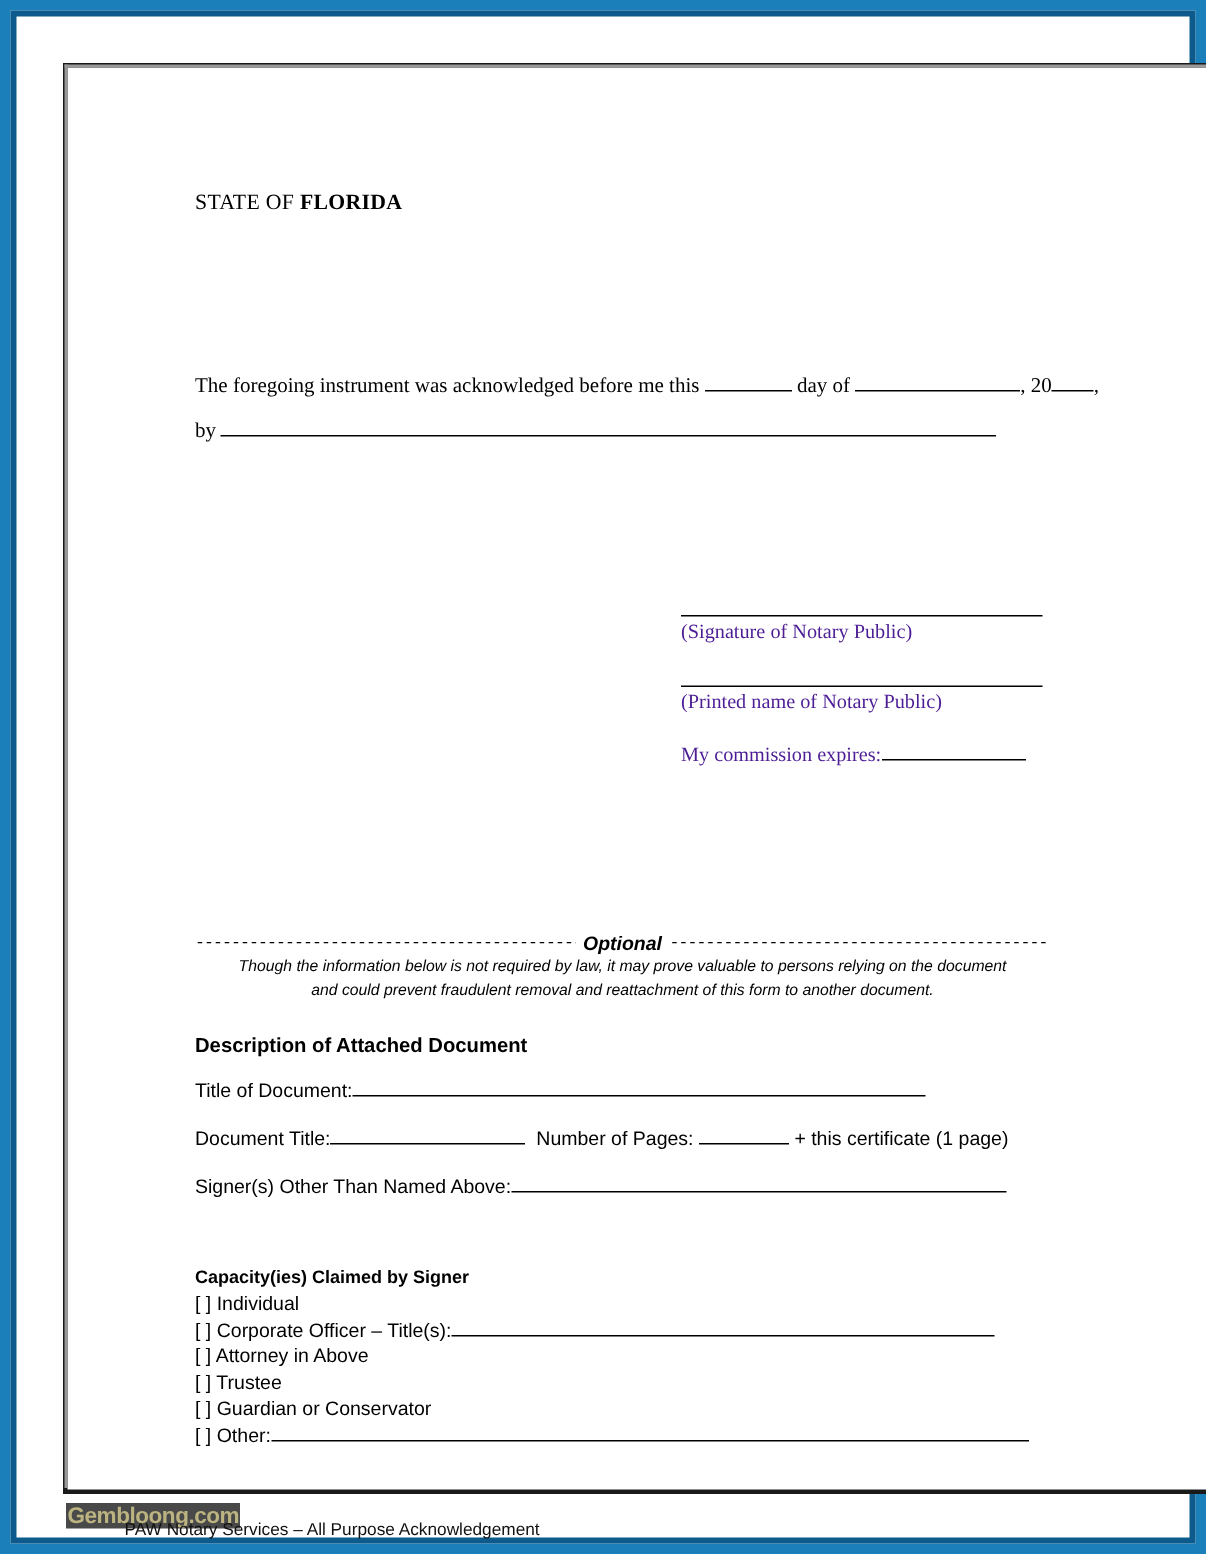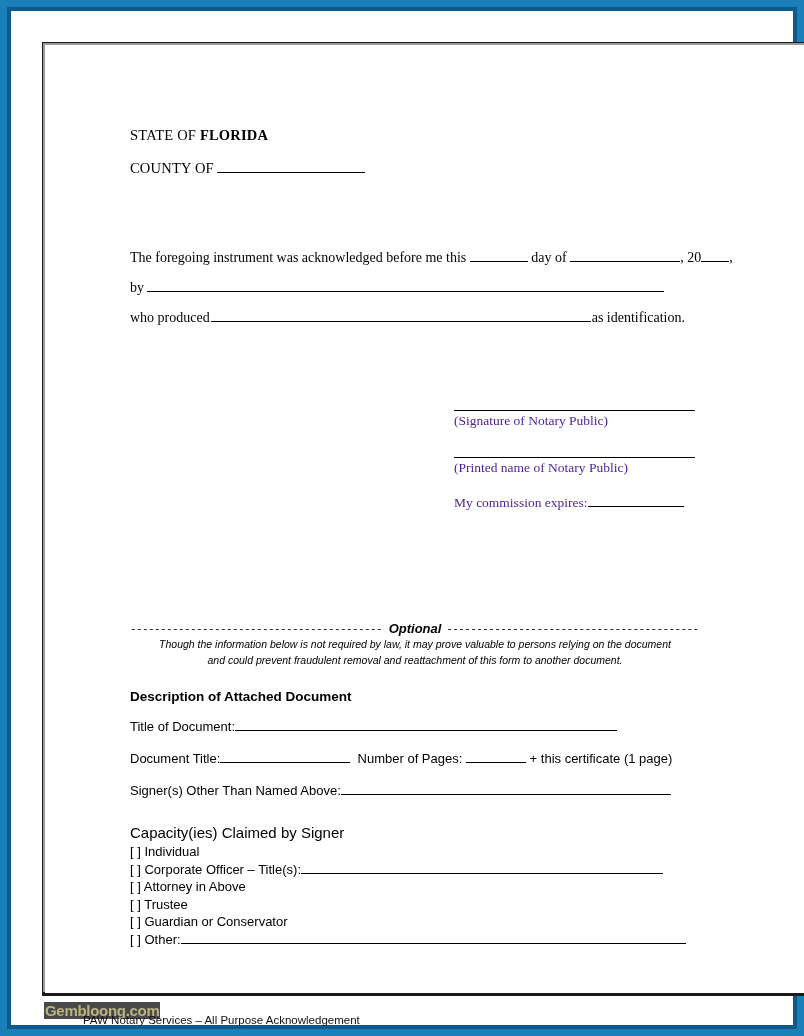--- a/index.html
+++ b/index.html
@@ -217,23 +217,24 @@
   .capacity-section {
     position: absolute;
     left: 85px;
     top: 779px;
     width: 570px;
     font-family: "Liberation Sans", sans-serif;
     font-size: 13px;
     color: #000;
   }
   .capacity-heading {
-    font-weight: normal;
-    font-size: 15px;
+    font-weight: bold;
+    font-size: 12px;
     margin-bottom: 2px;
+    margin-top: 20px;
   }
   .capacity-item {
     white-space: nowrap;
     line-height: 17.5px;
   }
   .b-corp { width: 362px; height: 11px; }
   .b-other { width: 505px; height: 11px; }
 
   
   .footer {
@@ -269,36 +270,30 @@
 
   <div id="paper-area">
 
     <div id="doc-frame">
       <div class="doc-body">
 
         <div class="state-line serif">
           <span>STATE OF </span><b>FLORIDA</b>
         </div>
 
-        <div class="county-line serif">
-          <span>COUNTY OF</span><span class="blank-ul county-blank"></span>
-        </div>
 
         <div class="ack serif">
           <div class="row">
             <span>The foregoing instrument was acknowledged before me this</span>
             <span class="blank-ul b-day"></span>
             <span>day of</span>
             <span class="blank-ul b-month"></span><span>, 20</span><span class="blank-ul b-year"></span><span>,</span>
           </div>
           <div class="row">
             <span>by</span><span class="blank-ul b-by"></span>
-          </div>
-          <div class="row">
-            <span>who produced</span><span class="blank-ul b-prod"></span><span>as identification.</span>
           </div>
         </div>
 
         <div class="notary-block serif">
           <div class="sig-rule"></div>
           <div class="sig-label">(Signature of Notary Public)</div>
           <div class="sig-gap"></div>
           <div class="sig-rule"></div>
           <div class="sig-label">(Printed name of Notary Public)</div>
           <div class="commission-row">

